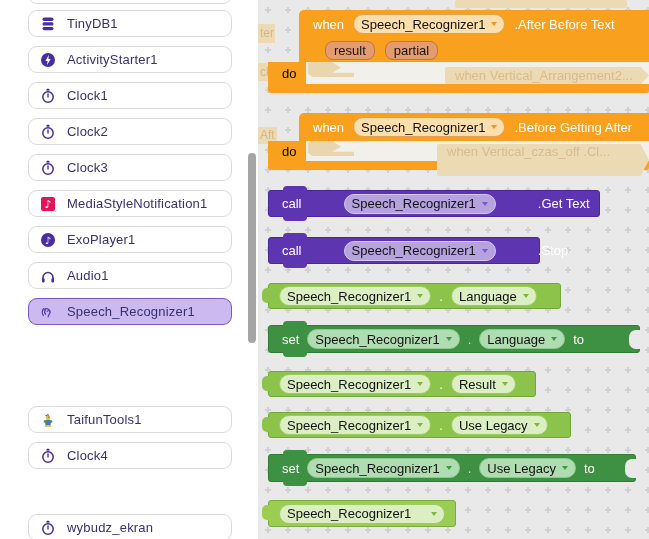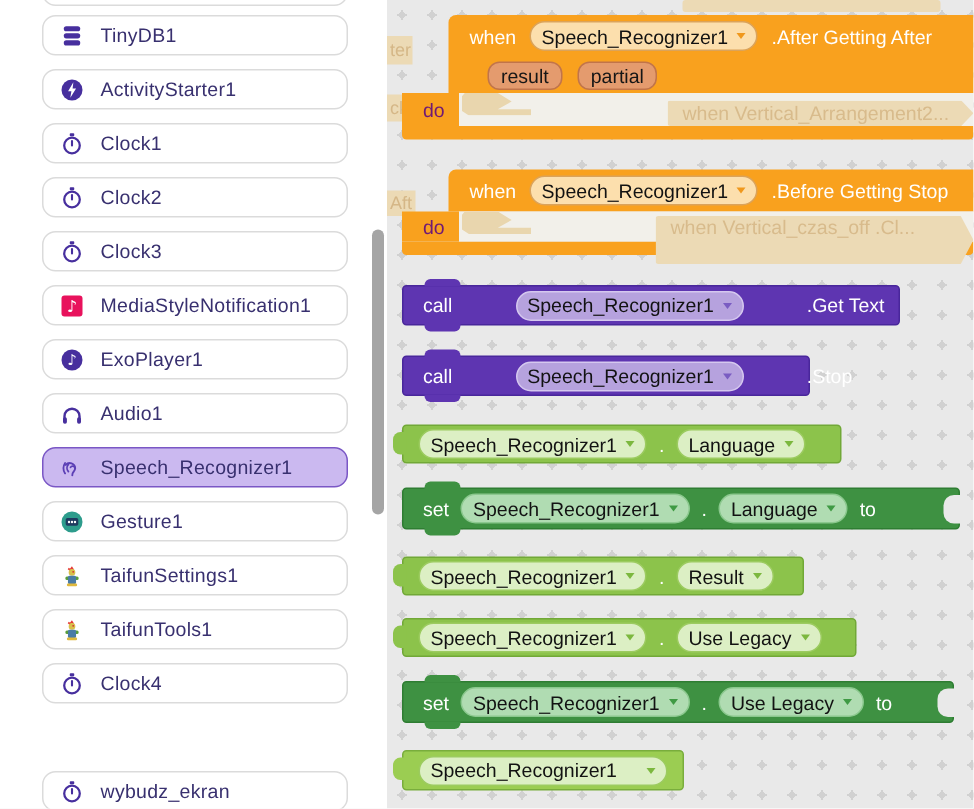--- a/index.html
+++ b/index.html
@@ -29,21 +29,21 @@
   .ghost.arrow{clip-path:polygon(0 0,96% 0,100% 50%,96% 100%,0 100%);}
 
   .blk{position:absolute;z-index:2;color:#fff;font-size:13px;}
 
   
   .evt .row{box-sizing:border-box;display:flex;align-items:center;margin-left:31px;}
   .evt .r1{height:28px;background:var(--event-orange);border-radius:5px 5px 0 0;
            padding-left:14px;gap:9px;}
   .evt .rp{height:24px;background:var(--event-orange);padding-left:26px;gap:10px;}
   .evt .body{display:flex;height:22px;}
-  .evt .spine{width:38px;background:var(--event-orange);color:#701a75;
+  .evt .spine{width:38px;background:var(--event-orange);color:#000000;
               display:flex;align-items:center;padding-left:14px;box-sizing:border-box;}
   .evt .hollow{flex:1;background:#f2f0ea;position:relative;}
   .evt .bot{height:9px;background:var(--event-orange);border-radius:0 0 3px 3px;}
   .notch-cream{position:absolute;left:2px;top:0;width:46px;height:15px;background:#e9d6ae;
                clip-path:polygon(4% 0,52% 0,72% 38%,52% 72%,100% 72%,100% 100%,10% 100%,0 80%,0 14%);}
 
   .badge{background:#e49b6e;border:1px solid #c1744a;border-radius:8px;height:17px;
          padding:0 8px;display:inline-flex;align-items:center;color:#161616;font-size:13px;}
 
   
@@ -160,42 +160,21 @@
   <div class="srow selected" style="top:298px">
     <svg class="sicon" viewBox="0 0 16 16">
       <path d="M3.4 4.6 a6.4 6.4 0 0 0 0 7" fill="none" stroke="#5b3fb5" stroke-width="1.2" stroke-linecap="round"></path>
       <path d="M5.6 5.6 a3.6 3.6 0 0 0 0 4.8" fill="none" stroke="#5b3fb5" stroke-width="1.2" stroke-linecap="round"></path>
       <path d="M8.2 12.8 c-.4-1.8 1.9-2.4 1.9-4.6 a3.6 3.6 0 0 0 -6.3-2.3" fill="none" stroke="#5b3fb5" stroke-width="1.3" stroke-linecap="round"></path>
       <path d="M7 7.6 a1.6 1.6 0 0 1 3 .6" fill="none" stroke="#5b3fb5" stroke-width="1.1" stroke-linecap="round"></path>
     </svg>
     <span class="lbl">Speech_Recognizer1</span>
   </div>
 
-  <div class="srow" style="top:334px">
-    <svg class="sicon" viewBox="0 0 16 16">
-      <circle cx="8" cy="8" r="7" fill="#2d9c8c"></circle>
-      <rect x="3.8" y="5.3" width="8.4" height="5.2" rx="1.2" fill="#1e3a5f"></rect>
-      <circle cx="6" cy="8" r="0.8" fill="#fff"></circle>
-        <circle cx="8" cy="8" r="0.8" fill="#fff"></circle>
-        <circle cx="10" cy="8" r="0.8" fill="#fff"></circle>
-    </svg>
-    <span class="lbl">Gesture1</span>
-  </div>
-
-  <div class="srow" style="top:370px">
-    <svg class="sicon" viewBox="0 0 16 16">
-      <path d="M5.5 3 l1.2 1 1.2-1.6 1 1.6" fill="none" stroke="#e53935" stroke-width="1.1"></path>
-      <circle cx="8" cy="5.6" r="2.2" fill="#d9c04b"></circle>
-        <circle cx="8.8" cy="5.2" r="0.6" fill="#d32f2f"></circle>
-      <rect x="3.6" y="8.3" width="8.8" height="2.4" rx="1" fill="#5a9e3a"></rect>
-      <rect x="5.3" y="7.8" width="5.4" height="5.6" rx="1" fill="#4a7ba6"></rect>
-      <rect x="4.6" y="13" width="6.8" height="1.8" rx="0.8" fill="#e0b93e"></rect>
-    </svg>
-    <span class="lbl">TaifunSettings1</span>
-  </div>
+
 
   <div class="srow" style="top:406px">
     <svg class="sicon" viewBox="0 0 16 16">
       <path d="M5.5 3 l1.2 1 1.2-1.6 1 1.6" fill="none" stroke="#e53935" stroke-width="1.1"></path>
       <circle cx="8" cy="5.6" r="2.2" fill="#d9c04b"></circle>
         <circle cx="8.8" cy="5.2" r="0.6" fill="#d32f2f"></circle>
       <rect x="3.6" y="8.3" width="8.8" height="2.4" rx="1" fill="#5a9e3a"></rect>
       <rect x="5.3" y="7.8" width="5.4" height="5.6" rx="1" fill="#4a7ba6"></rect>
       <rect x="4.6" y="13" width="6.8" height="1.8" rx="0.8" fill="#e0b93e"></rect>
     </svg>
@@ -231,21 +210,21 @@
   <div class="frag" style="left:0;top:63px;width:16px;height:18px;line-height:18px;">cke</div>
   <div class="frag" style="left:0;top:127px;width:17px;height:17px;line-height:17px;">Aft</div>
 
   <div class="blk evt" style="left:10px;top:10px;width:381px;">
     <div class="row r1" style="width:362px;">
       <span>when</span>
       <span class="pill orange">
         <span>Speech_Recognizer1</span>
         <span class="car"></span>
       </span>
-      <span>.After Getting After</span>
+      <span>.After Before Text</span>
     </div>
     <div class="row rp" style="width:381px;">
       <span class="badge">result</span>
       <span class="badge">partial</span>
     </div>
     <div class="body" style="width:381px;">
       <div class="spine">
           <span>do</span>
         </div>
       <div class="hollow">
@@ -256,21 +235,21 @@
     <div class="bot" style="width:381px;"></div>
   </div>
 
   <div class="blk evt" style="left:10px;top:113px;width:381px;">
     <div class="row r1" style="width:381px;">
       <span>when</span>
       <span class="pill orange">
         <span>Speech_Recognizer1</span>
         <span class="car"></span>
       </span>
-      <span>.Before Getting Stop</span>
+      <span>.Before Getting After</span>
     </div>
     <div class="body" style="width:381px;height:20px;">
       <div class="spine">
           <span>do</span>
         </div>
       <div class="hollow">
         <div class="notch-cream"></div>
         <div class="ghost arrow" style="left:131px;top:3px;right:0;height:32px;line-height:16px;padding-left:10px;">when  Vertical_czas_off .Cl...</div>
       </div>
     </div>

